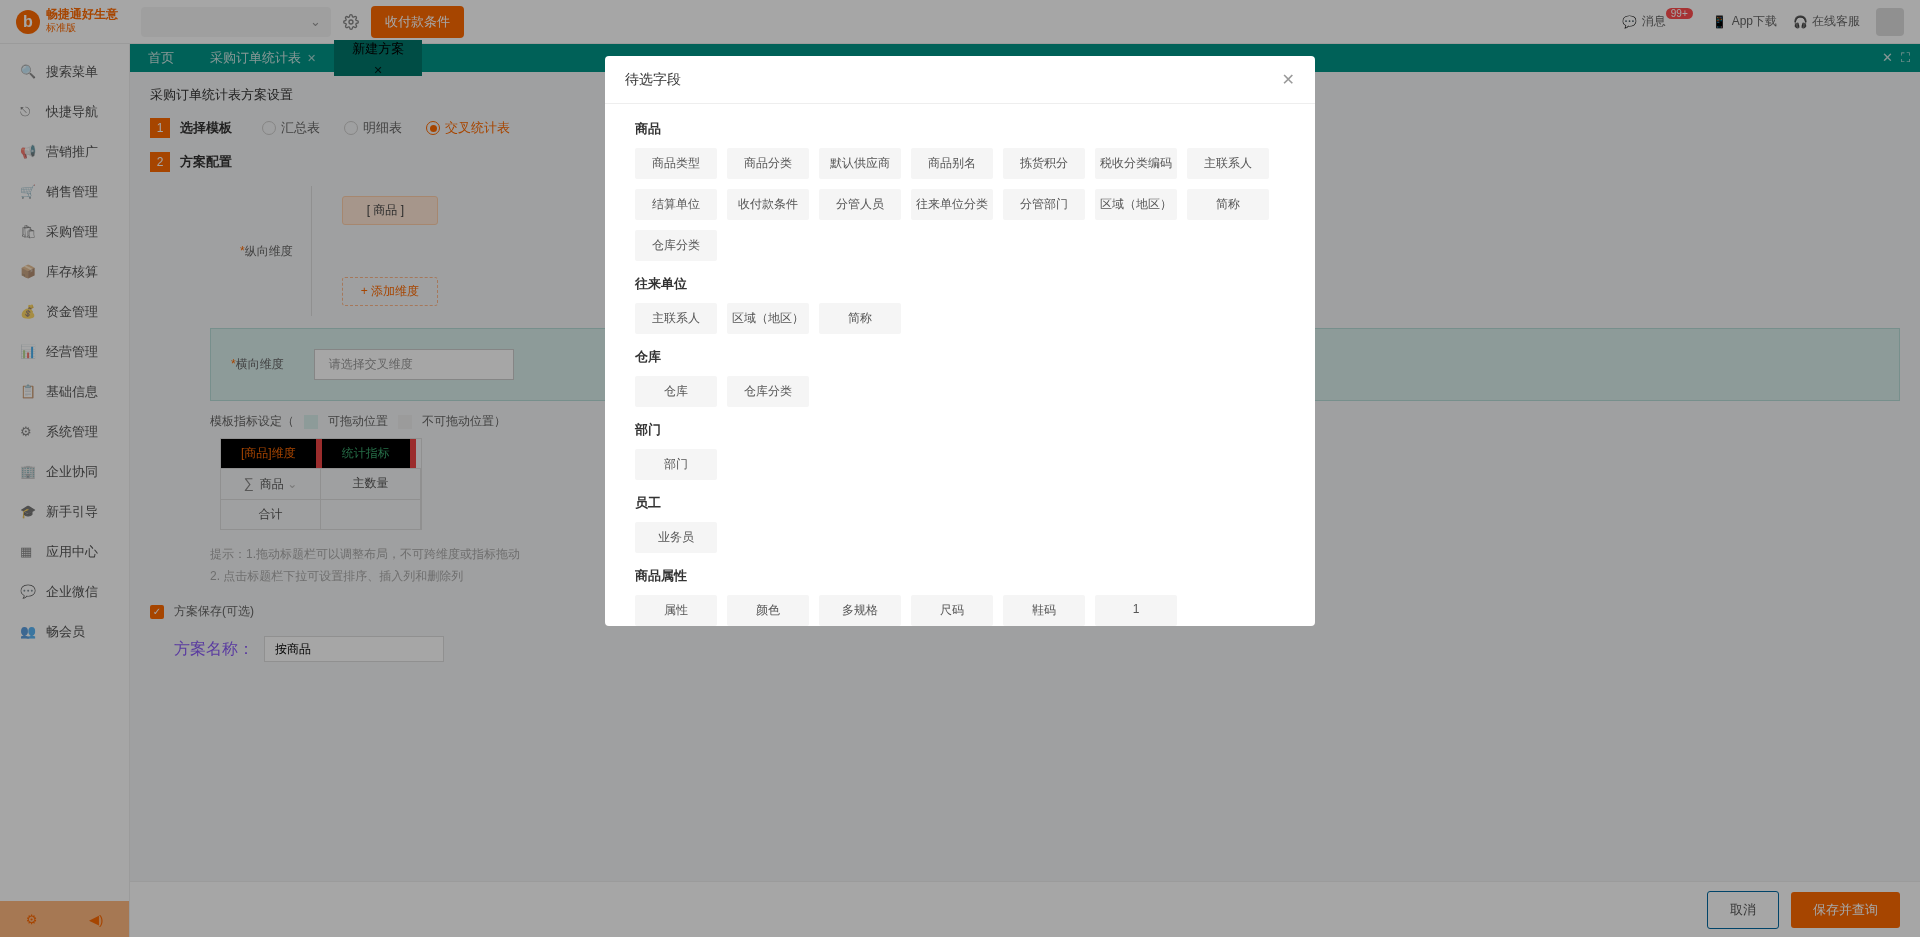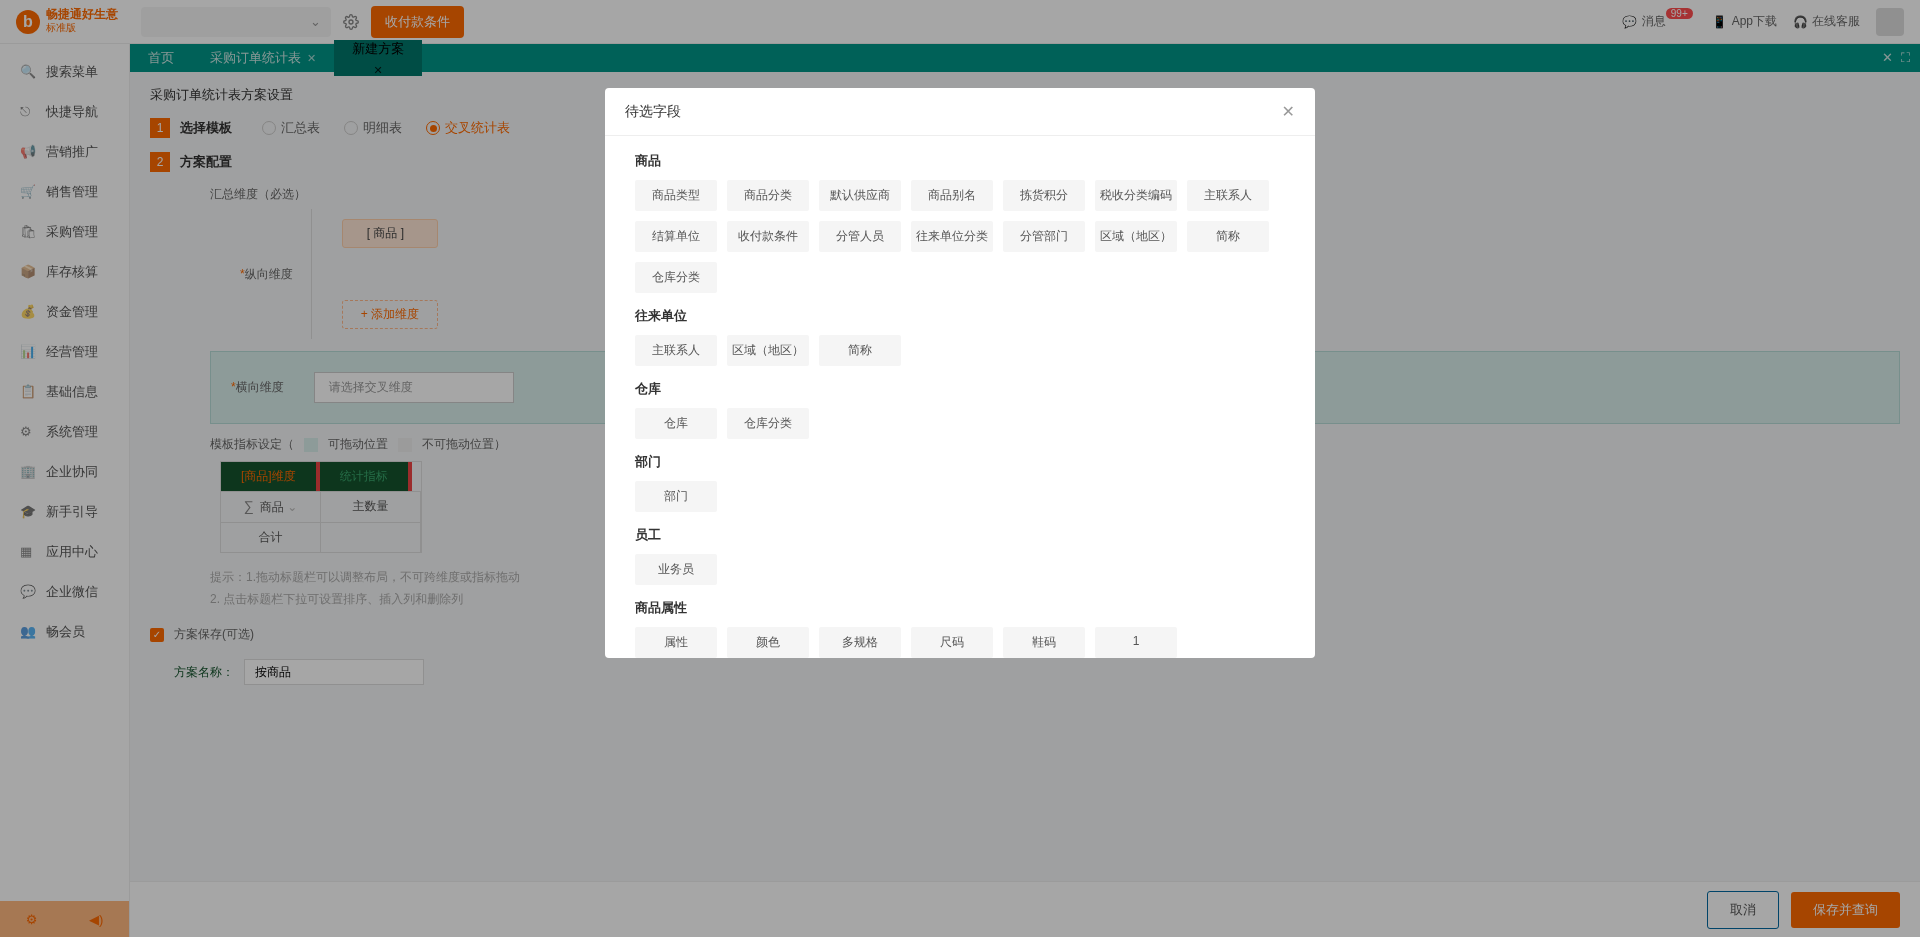--- a/index.html
+++ b/index.html
@@ -67,42 +67,42 @@
 .cross-box { margin: 12px 0 12px 30px; background: #d9eeec; border: 1px solid #b7dcd8; padding: 20px; display: flex; align-items: center; gap: 30px; }
 .cross-input { background: #fff; border: 1px solid #ccc; padding: 6px 14px; font-size: 12px; color: #999; width: 200px; }
 
 .template-label-row { margin: 10px 0 8px 30px; font-size: 12px; color: #666; display: flex; align-items: center; gap: 10px;}
 .swatch { width: 14px; height: 14px; display: inline-block; }
 .sw-drag { background: #d9eeec; }
 .sw-nodrag { background: #eee; }
 
 .grid-table { margin-left: 40px; border: 1px solid #ddd; display: inline-block; }
 .grid-head { display: flex; }
-.gh-cell { border-right: 4px solid #ef4444; padding: 6px 20px; font-size: 12px; background: #14532d; }
+.gh-cell { border-right: 6px solid #ef4444; padding: 6px 20px; font-size: 12px; background: #000000; }
 .gh-cell.orange { color: #ff6a00; }
 .gh-cell.green { color: #3aa76d; }
 .grid-row { display: flex; border-top: 1px solid #ddd; }
 .gr-cell { border-right: 1px solid #ddd; padding: 6px 20px; font-size: 12px; color: #555; min-width: 100px; text-align: center; }
 .sigma { font-size: 14px; color: #888; margin-right: 6px; }
 
 .hints { margin: 14px 0 0 30px; font-size: 12px; color: #aaa; line-height: 1.8; }
 
 .save-row { margin: 16px 0 10px 0; display: flex; align-items: center; gap: 10px; }
 .chk { width: 14px; height: 14px; background: #ff6a00; border-radius: 2px; display: flex; align-items: center; justify-content: center; color: #fff; font-size: 10px; }
-.name-label { color: #14532d; font-size: 12px; margin-left: 24px;}
+.name-label { color: #8b5cf6; font-size: 16px; margin-left: 24px;}
 .name-input { border: 1px solid #ddd; padding: 5px 10px; font-size: 12px; width: 180px; }
 
 
 .footer-bar { height: 56px; border-top: 1px solid #eee; background: #fff; display: flex; align-items: center; justify-content: flex-end; padding: 0 20px; gap: 12px; }
 .btn { padding: 9px 22px; font-size: 13px; border-radius: 3px; }
 .btn-cancel { background: #fff; border: 1px solid #0369a1; color: #555; }
 .btn-primary { background: #ff6a00; color: #fff; }
 
 
-.overlay { position: fixed; inset: 0; background: rgba(0,0,0,.35); display: flex; align-items: flex-start; justify-content: center; padding-top: 88px; }
+.overlay { position: fixed; inset: 0; background: rgba(0,0,0,.35); display: flex; align-items: flex-start; justify-content: center; padding-top: 56px; }
 .modal { width: 710px; background: #fff; border-radius: 4px; max-height: 570px; display: flex; flex-direction: column; }
 .modal-header { padding: 14px 20px; border-bottom: 1px solid #eee; display: flex; align-items: center; }
 .modal-title { font-size: 14px; color: #333; }
 .modal-close { margin-left: auto; color: #999; font-size: 16px; }
 .modal-body { padding: 16px 30px 24px 30px; overflow: auto; }
 .field-group { margin-bottom: 14px; }
 .fg-title { font-size: 13px; color: #333; margin-bottom: 10px; font-weight: bold;}
 .chip-row { display: flex; flex-wrap: wrap; gap: 10px; }
 .chip { background: #f5f5f5; padding: 7px 0; font-size: 12px; color: #555; border-radius: 2px; width: 82px; text-align: center; }
 
@@ -267,21 +267,20 @@
             </div>
         </div>
       </div>
 
       <div class="step-row">
         <div class="step-num">2</div>
         <div class="step-label">方案配置</div>
       </div>
 
       <div class="config-block">
-        <div class="sub-label">汇总维度（必选）</div>
         <div class="dim-box">
           <div class="dim-label"><span class="req-star">*</span><span>纵向维度</span></div>
           <div class="dim-pills">
             <div class="pill highlight">[ 商品 ]</div>
             <div class="add-dim">+ 添加维度</div>
           </div>
         </div>
 
         <div class="cross-box">
           <div class="dim-label"><span class="req-star">*</span><span>横向维度</span></div>

